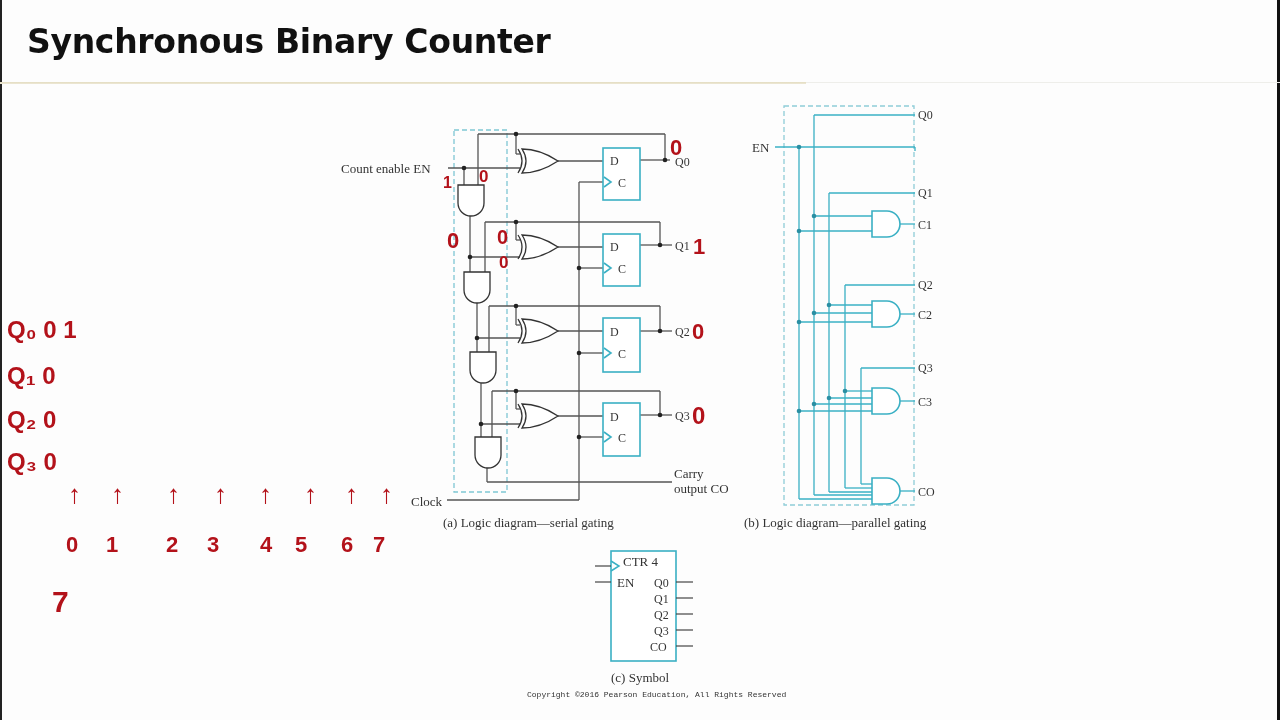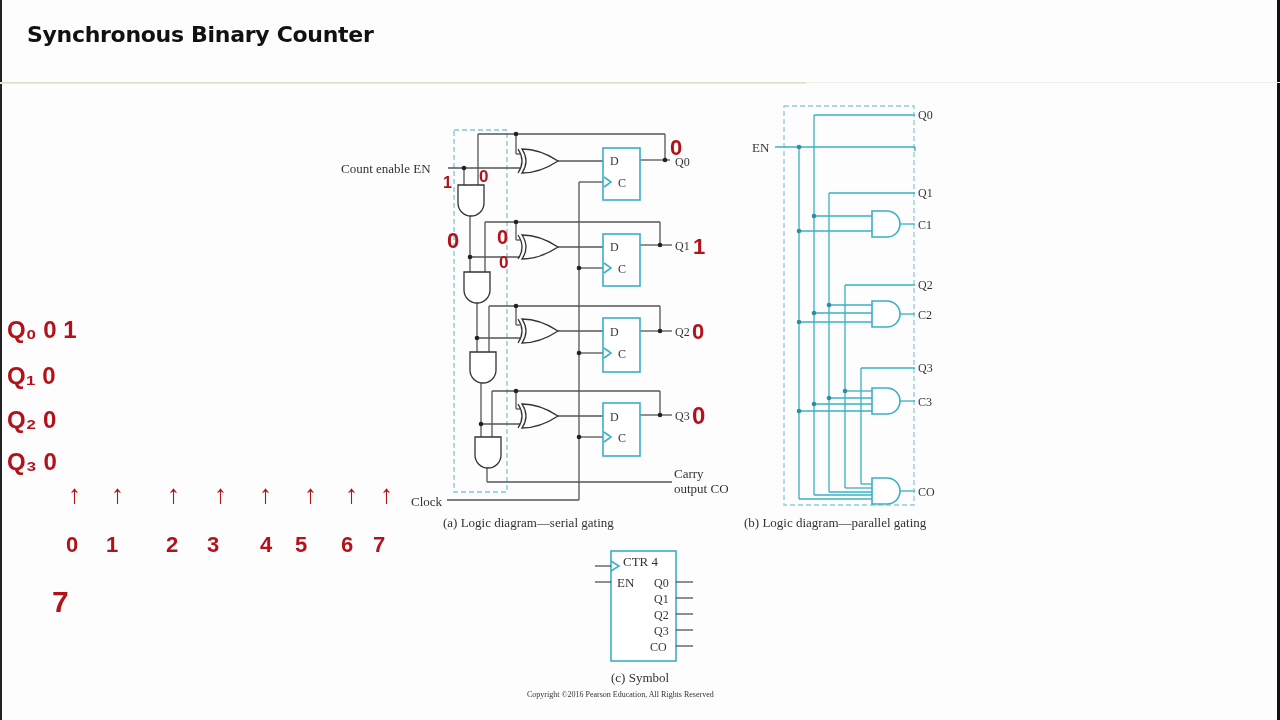--- a/index.html
+++ b/index.html
@@ -1,24 +1,24 @@
 <!DOCTYPE html>
 <html><head>
 <meta charset="utf-8">
 <style>
   html, body { margin:0; padding:0; }
   body { width:1280px; height:720px; background:#fdfdfd; position:relative; overflow:hidden; font-family:"Liberation Serif", serif; }
   .left-border { position:absolute; left:0; top:0; width:2px; height:720px; background:#222; }
   .right-border { position:absolute; right:0; top:0; width:3px; height:720px; background:#111; }
-  .title { position:absolute; left:27px; top:22px; font-family:"DejaVu Sans", sans-serif; font-size:22px; font-weight:bold; color:#111; letter-spacing:-0.3px; }
+  .title { position:absolute; left:27px; top:22px; font-family:"DejaVu Sans", sans-serif; font-size:33px; font-weight:bold; color:#111; letter-spacing:-0.3px; }
   .title-rule { position:absolute; left:0; top:82px; width:806px; height:2px; background:linear-gradient(#e3dcc0,#ede8d6); }
   .title-rule-ext { position:absolute; left:806px; top:82px; width:474px; height:1px; background:#eeeeea; }
   svg { position:absolute; left:0; top:0; }
   .lbl { font-family:"Liberation Serif", serif; fill:#333; }
-  .copyright { position:absolute; left:527px; top:690px; font-family:Liberation Serif, serif; font-size:8px; color:#333; }
+  .copyright { position:absolute; left:527px; top:690px; font-family:Liberation Mono, monospace; font-size:8px; color:#333; }
   .hand { font-family:"Liberation Sans", sans-serif; fill:#b3121a; font-weight:bold; }
 </style>
 </head>
 <body>
 
 <div class="left-border"></div>
 <div class="right-border"></div>
 <div class="title">Synchronous Binary Counter</div>
 <div class="title-rule"></div>
 <div class="title-rule-ext"></div>

